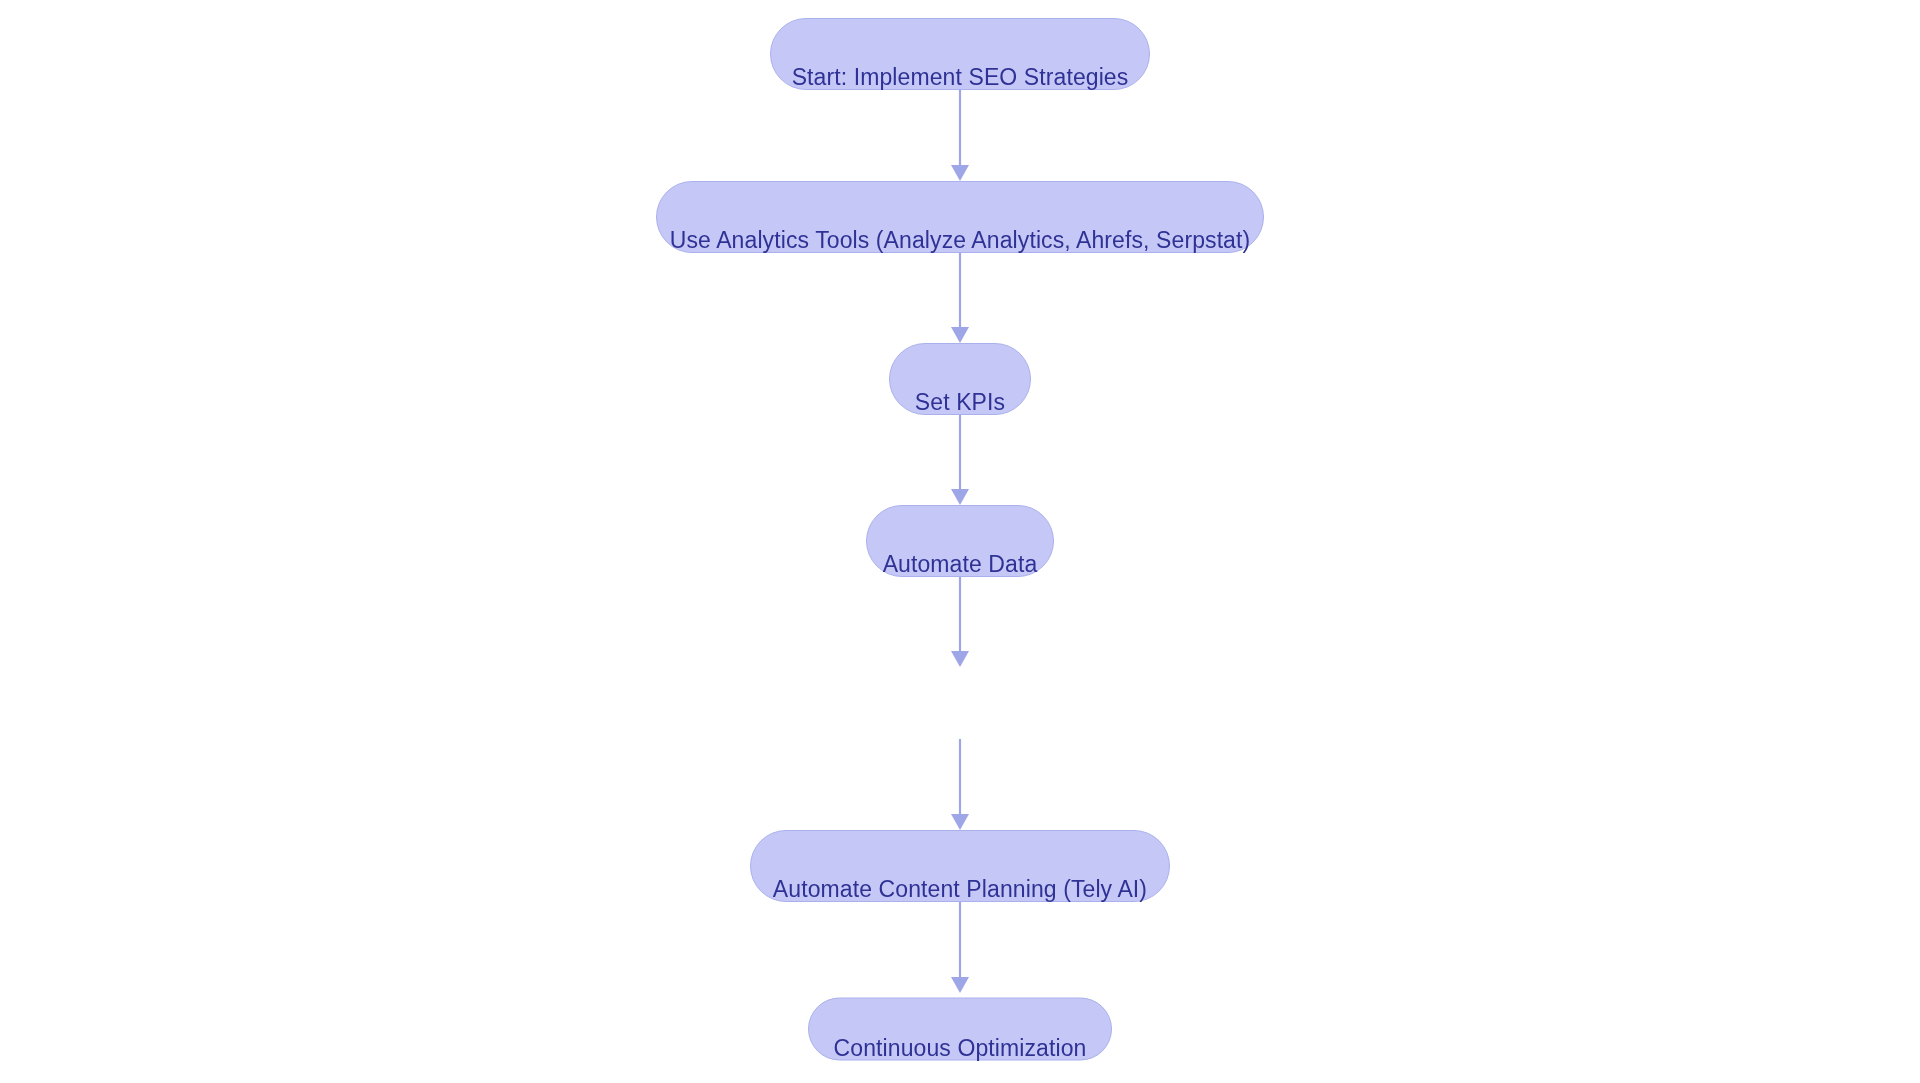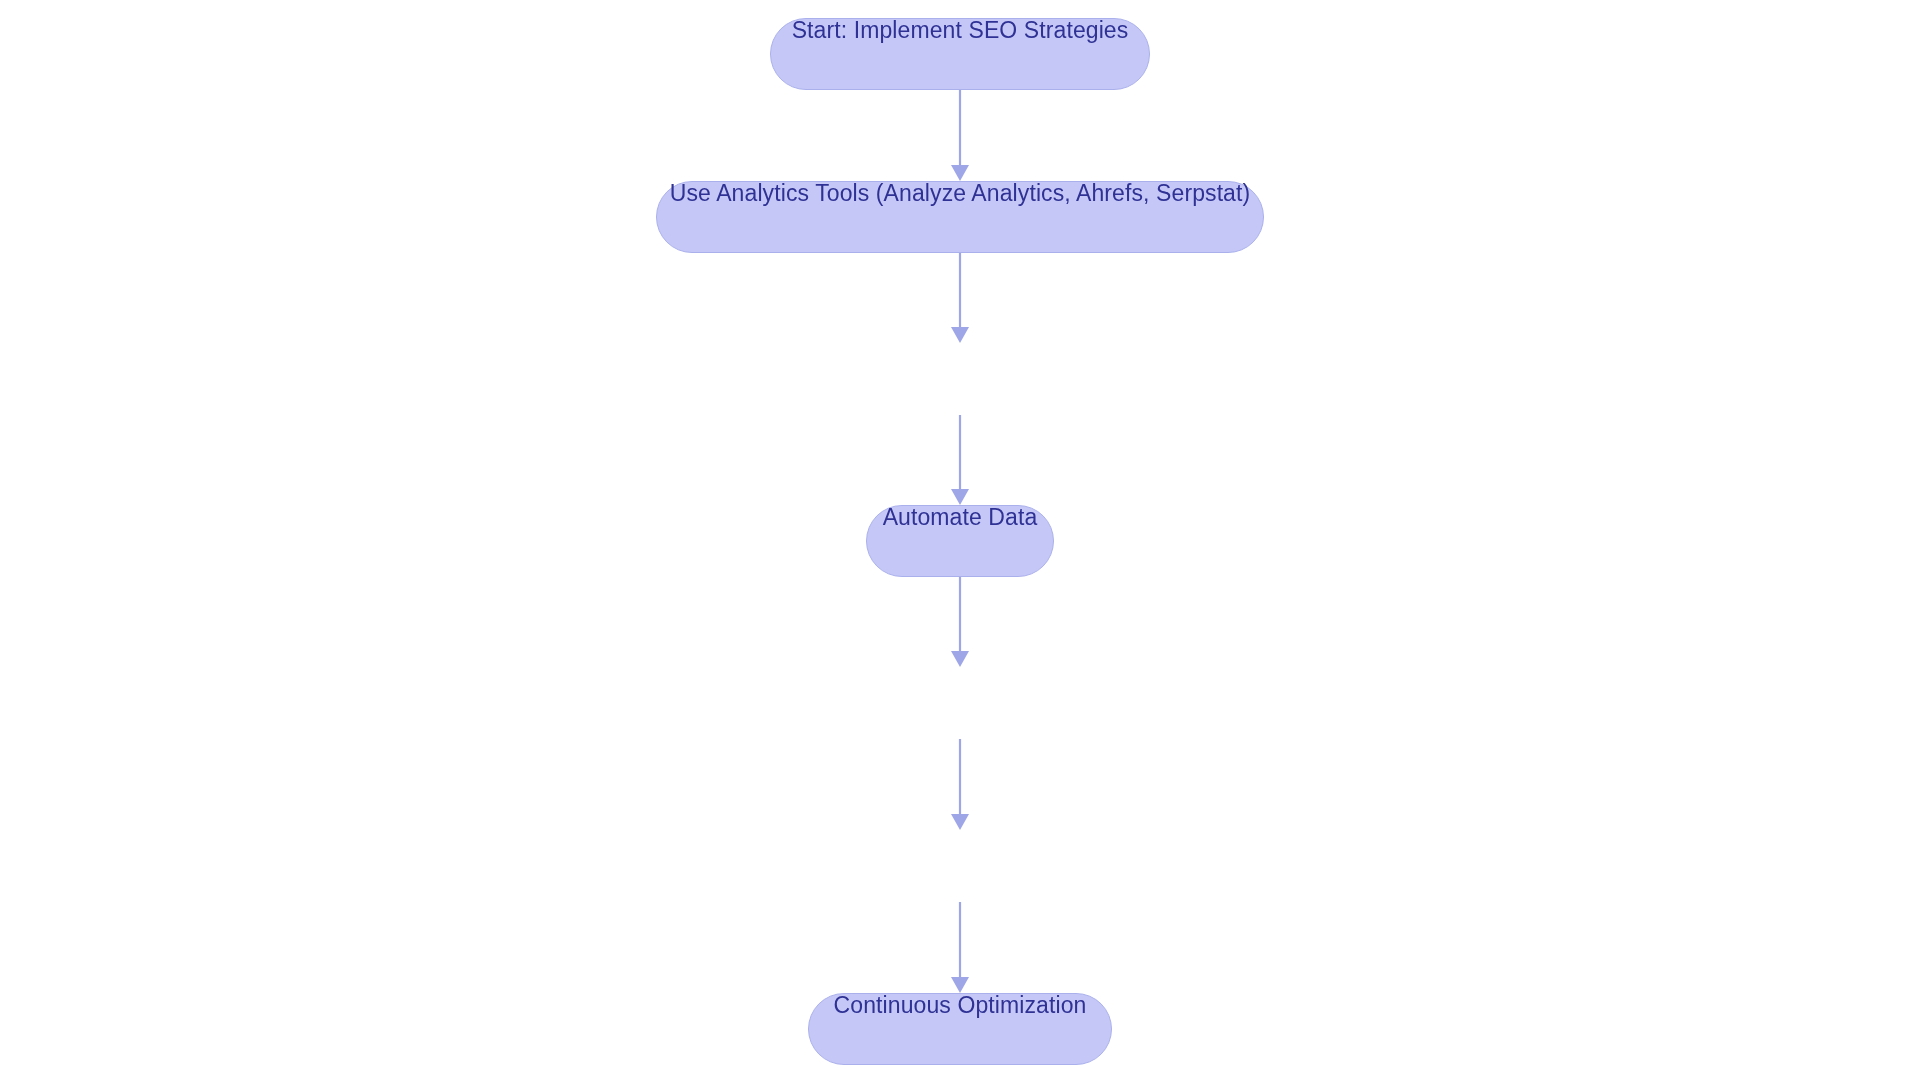--- a/index.html
+++ b/index.html
@@ -39,21 +39,21 @@
     top: 0;
     width: 1920px;
     height: 1083px;
     z-index: 2;
   }
 
   .flow-node {
     position: absolute;
     box-sizing: border-box;
     display: flex;
-    align-items: flex-start;
+    align-items: flex-end;
     justify-content: center;
     background: #c5c8f7;
     border: 1px solid #aab0ec;
     border-radius: 999px;
     transform: translate(-50%, -50%);
     white-space: nowrap;
   }
 
   .node-label {
     color: #2f3294;
@@ -103,25 +103,31 @@
   <div class="node-layer">
 
     <div class="flow-node" style="left: 960px; top: 54px; width: 380px; height: 72px; background: rgb(197, 200, 247); border-color: rgb(170, 176, 236);">
       <span class="node-label" style="color: rgb(47, 50, 148);">Start: Implement SEO Strategies</span>
     </div>
 
     <div class="flow-node" style="left: 960px; top: 217px; width: 608px; height: 72px; background: rgb(197, 200, 247); border-color: rgb(170, 176, 236);">
       <span class="node-label" style="color: rgb(47, 50, 148);">Use Analytics Tools (Analyze Analytics, Ahrefs, Serpstat)</span>
     </div>
 
+    <div class="flow-node" style="left: 960px; top: 379px; width: 142px; height: 72px; background: rgb(197, 200, 247); border-color: rgb(170, 176, 236);">
+      <span class="node-label" style="color: rgb(47, 50, 148);">Set KPIs</span>
+    </div>
 
     <div class="flow-node" style="left: 960px; top: 541px; width: 188px; height: 72px; background: rgb(197, 200, 247); border-color: rgb(170, 176, 236);">
       <span class="node-label" style="color: rgb(47, 50, 148);">Automate Data</span>
     </div>
 
 
+    <div class="flow-node" style="left: 960px; top: 866px; width: 420px; height: 72px; background: rgb(197, 200, 247); border-color: rgb(170, 176, 236);">
+      <span class="node-label" style="color: rgb(47, 50, 148);">Automate Content Planning (Tely AI)</span>
+    </div>
 
-    <div class="flow-node" style="left: 960px; top: 1029px; width: 304px; height: 72px; background: rgb(197, 200, 247); border-color: rgb(170, 176, 236);">
+    <div class="flow-node" style="left: 960px; top: 1029px; width: 304px; height: 63px; background: rgb(197, 200, 247); border-color: rgb(170, 176, 236);">
       <span class="node-label" style="color: rgb(47, 50, 148);">Continuous Optimization</span>
     </div>
 
   </div>
 </div>
 
 </body></html>

